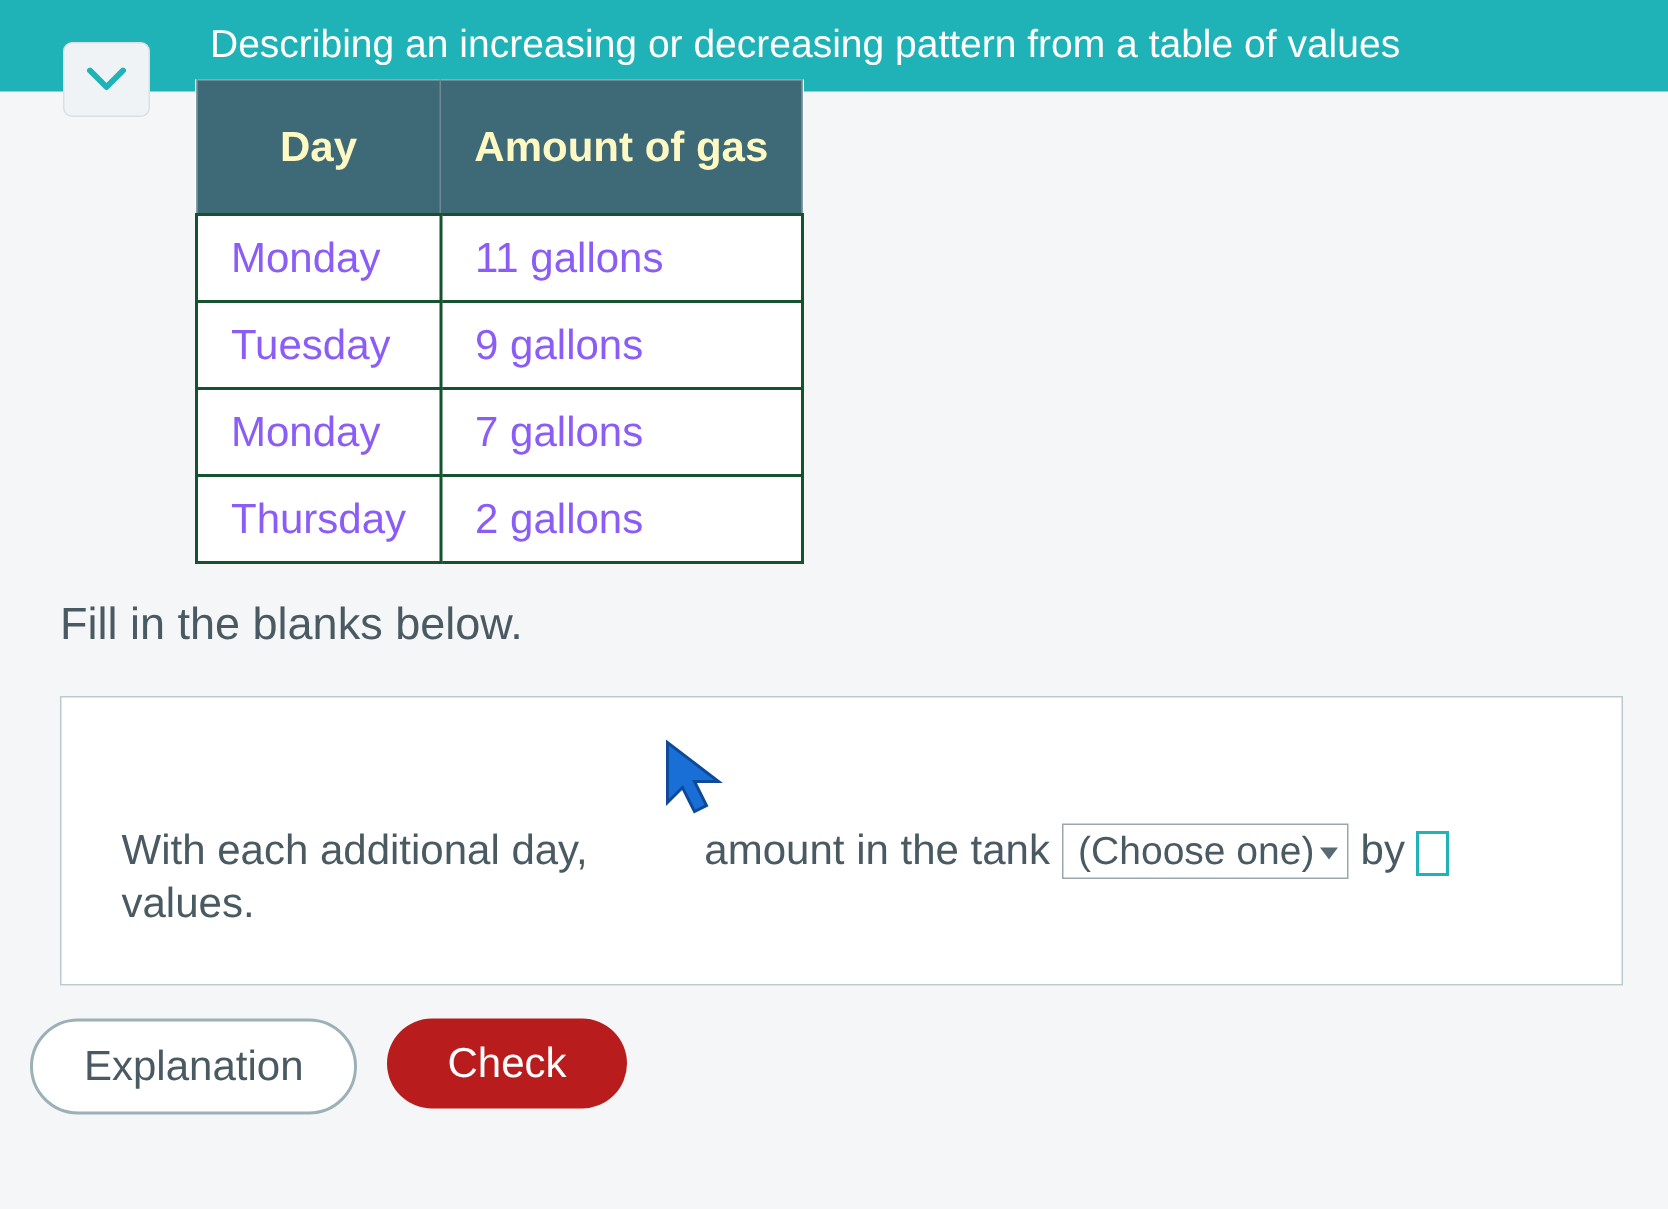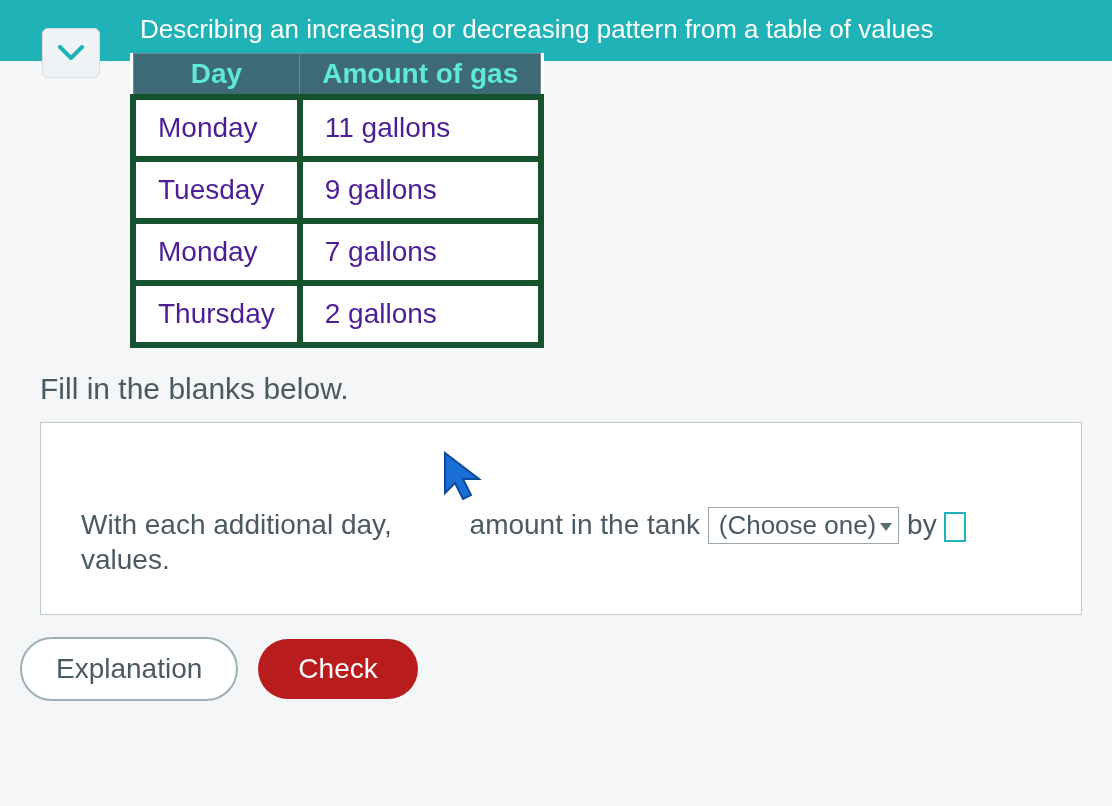--- a/index.html
+++ b/index.html
@@ -37,34 +37,34 @@
   }
   table.data-table {
     border-collapse: collapse;
     margin-top: -8px;
     margin-left: 30px;
     background: #fff;
     font-size: 28px;
   }
   table.data-table th {
     background: #3e6a77;
-    color: #5eead4;
+    color: #fef9c3;
     font-weight: 600;
-    padding: 4px 22px;
+    padding: 28px 22px;
     border: 1px solid #6d8a94;
     text-align: center;
   }
   table.data-table td {
-    border: 6px solid #14532d;
+    border: 2px solid #14532d;
     padding: 12px 22px;
-    color: #4c1d95;
+    color: #8b5cf6;
   }
   .instruction {
     font-size: 30px;
-    margin: 24px 0 16px -60px;
+    margin: 24px 0 30px -60px;
     color: #4a5a63;
   }
   .answer-box {
     border: 1px solid #bfc9cd;
     background: #fff;
     margin: 0 0 0 -60px;
     padding: 36px 30px 38px 40px;
     font-size: 28px;
     color: #4a5a63;
     position: relative;
@@ -94,21 +94,21 @@
     width: 22px;
     height: 30px;
     border: 2px solid #1fb3b8;
     vertical-align: middle;
     background: #fff;
   }
   .bottom-row {
     display: flex;
     gap: 20px;
     margin: 22px 0 0 -80px;
-    align-items: center;
+    align-items: flex-start;
   }
   .explanation-btn {
     border: 2px solid #9bb0b7;
     background: #fff;
     border-radius: 999px;
     padding: 14px 34px;
     font-size: 28px;
     color: #4a5a63;
     cursor: pointer;
   }

